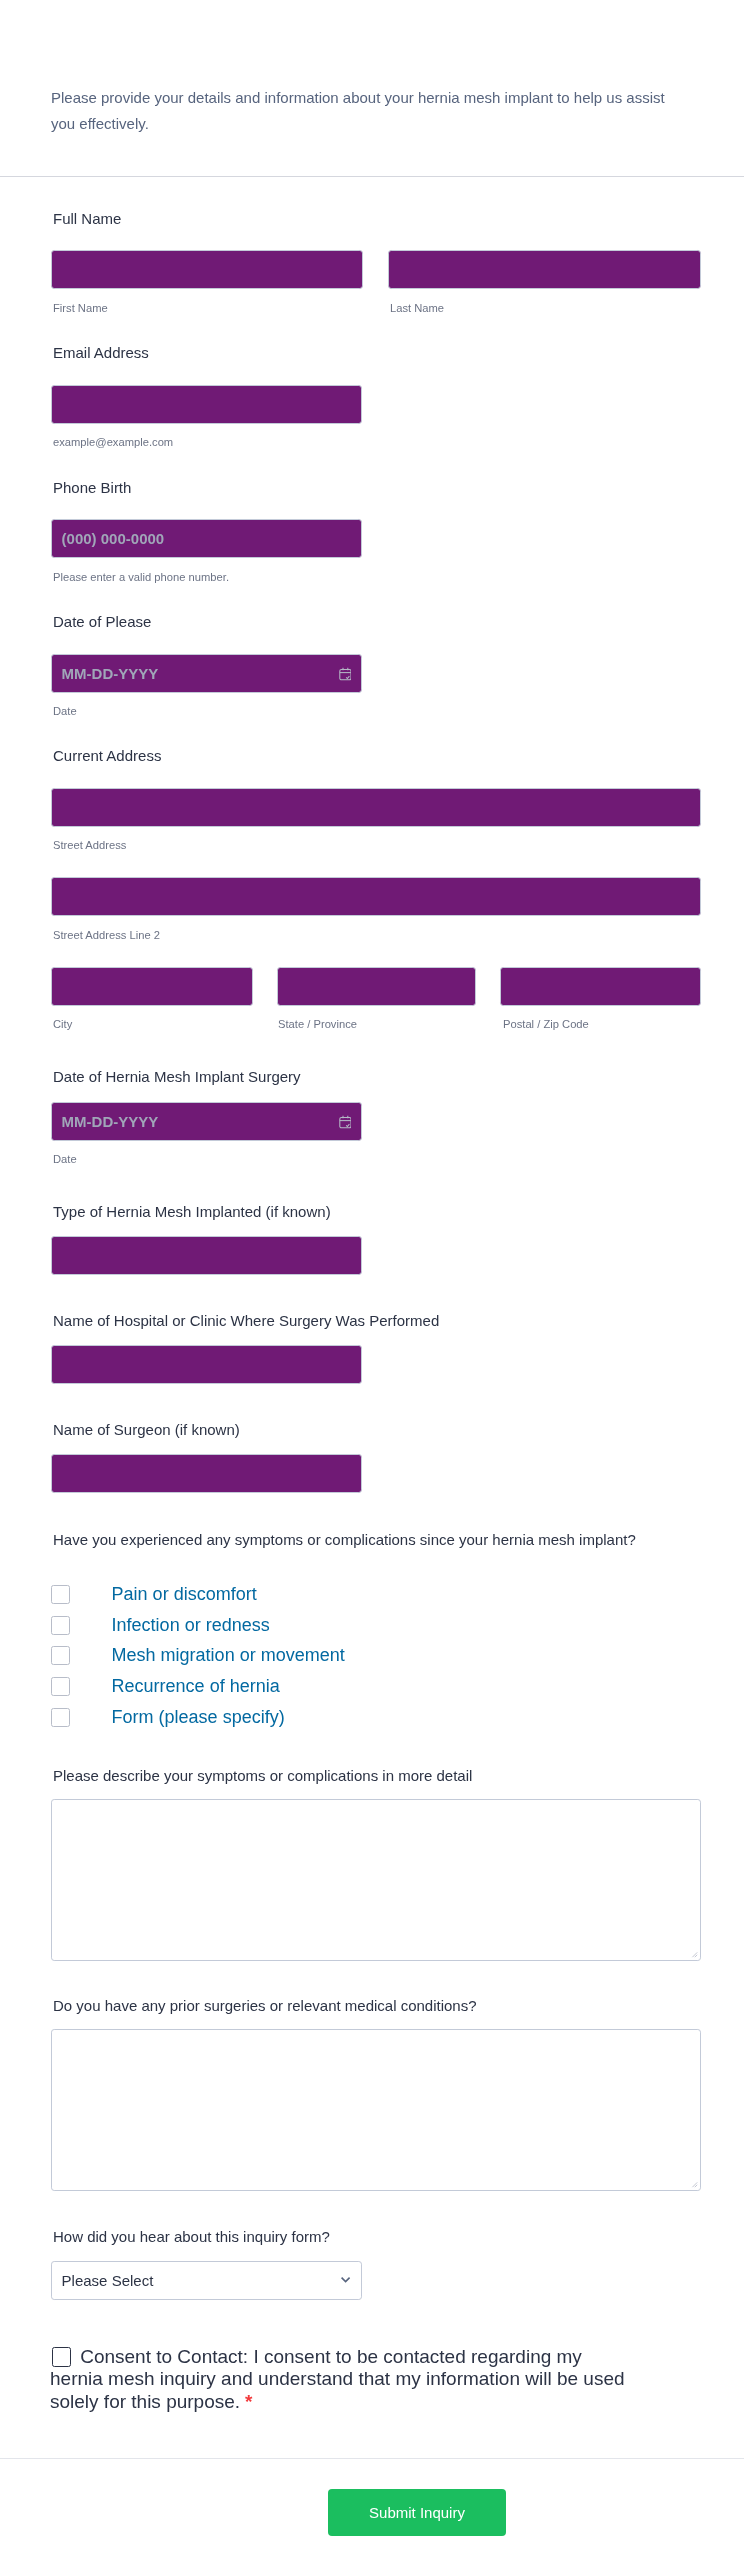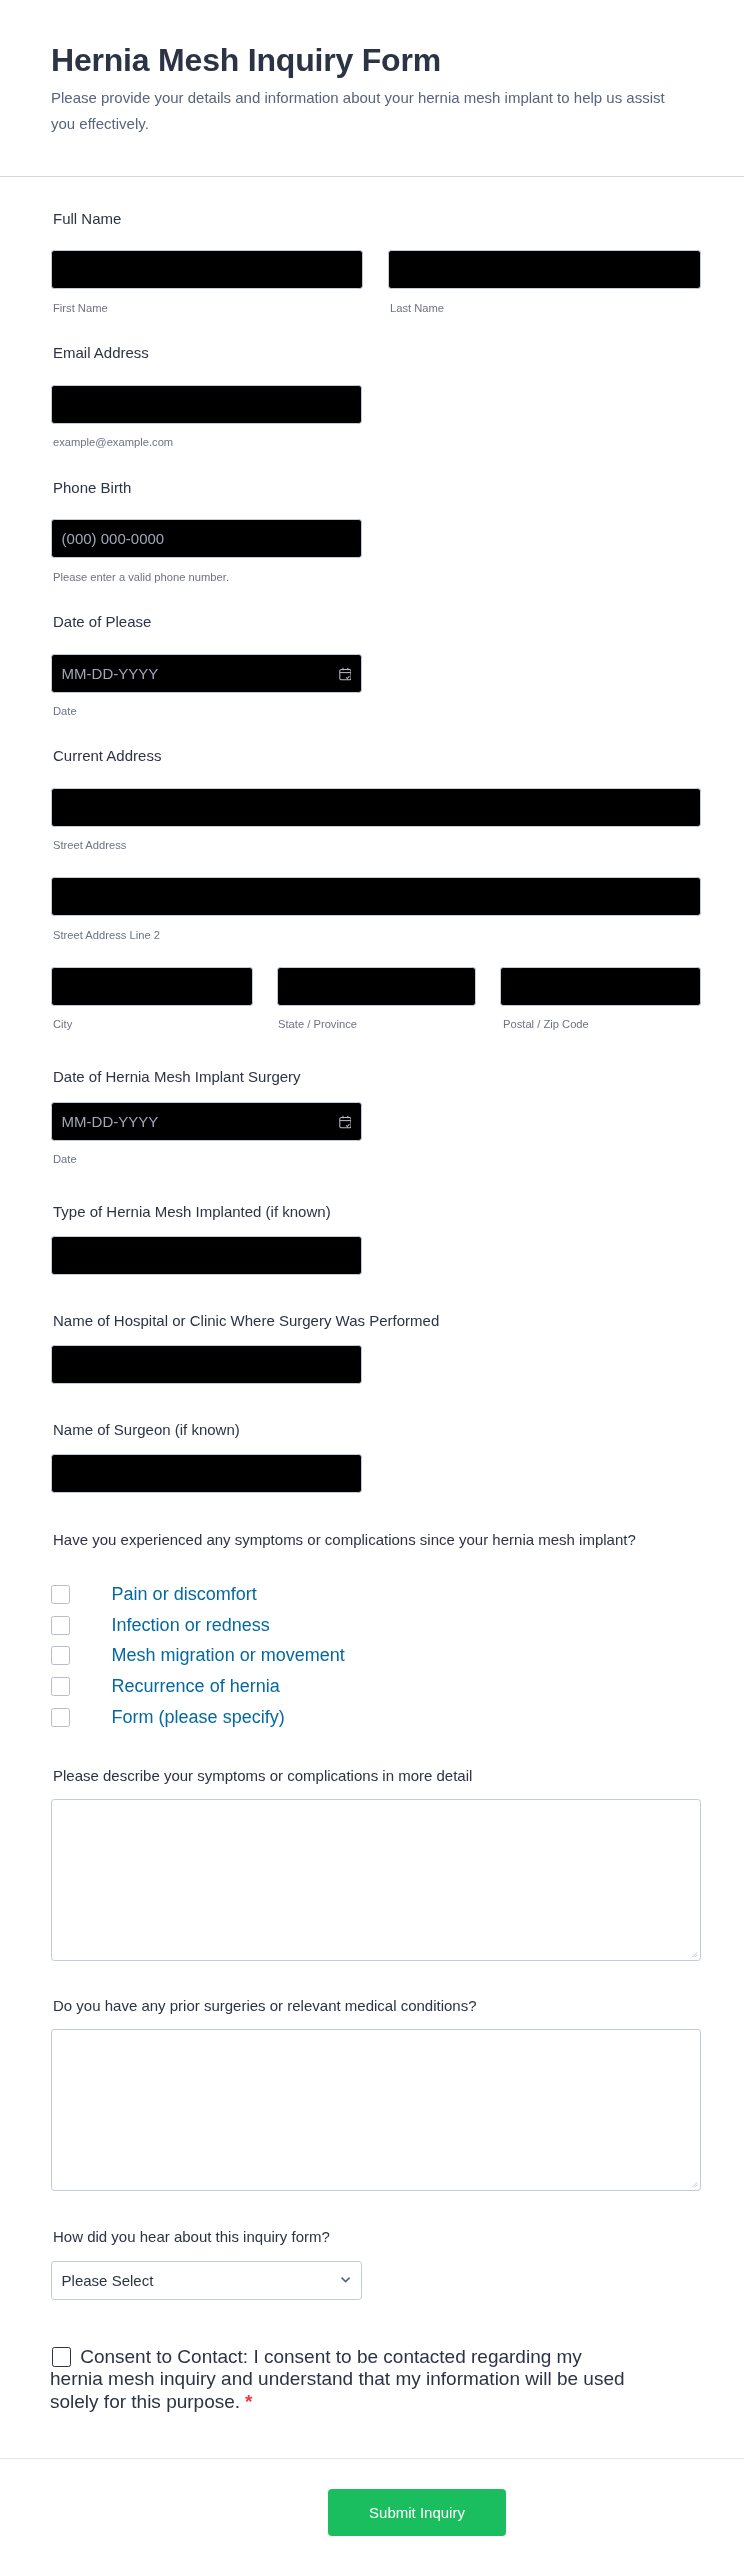--- a/index.html
+++ b/index.html
@@ -5,21 +5,21 @@
   * { box-sizing: border-box; margin: 0; padding: 0; }
   html, body { width: 744px; background: #ffffff; }
   body { font-family: "Liberation Sans", "DejaVu Sans", sans-serif; color: #2c3345; position: relative; height: 2576px; overflow: hidden; }
 
   .header { position: absolute; left: 0; top: 0; width: 744px; height: 177px; border-bottom: 0.8px solid #d5d7de; }
   .title { position: absolute; left: 51px; top: 42px; font-size: 32px; font-weight: 700; color: #2c3345; letter-spacing: -0.2px; }
   .subtitle { position: absolute; left: 51px; top: 85px; width: 640px; font-size: 15px; line-height: 26.4px; color: #57647e; }
 
   .lbl { position: absolute; left: 53px; font-size: 15px; color: #2c3345; }
   .sub { position: absolute; font-size: 11.2px; color: #6f76a7; color: #6c7385; }
-  .inp { position: absolute; height: 39px; border: 0.8px solid #c3cad8; border-radius: 3.2px; background: #000000; font-size: 15px; color: #8c93a4; padding-left: 9.6px; display: flex; align-items: center; }
+  .inp { position: absolute; height: 39px; border: 0.8px solid #c3cad8; border-radius: 3.2px; background: #701a75; font-size: 15px; color: #8c93a4; padding-left: 9.6px; display: flex; align-items: center; font-weight: bold; }
   .inp .ph { color: #a0a6b8; }
   .cal { position: absolute; right: 9.6px; top: 12px; width: 12.8px; height: 14.4px; }
   .ta { position: absolute; left: 51px; width: 650px; height: 162px; border: 0.8px solid #c3cad8; border-radius: 3.2px; background: #fff; }
   .grip { position: absolute; right: 2.4px; bottom: 2.4px; width: 8px; height: 8px; }
 
   .cb-row { position: absolute; left: 51px; display: flex; align-items: center; height: 21px; }
   .cb { width: 19px; height: 19px; border: 0.8px solid #b8bdc9; border-radius: 2.4px; background: #fff; margin-right: 9.6px; }
   .cb-label { font-size: 18px; color: #0369a1; margin-left: 32px; }
 
   .select { position: absolute; left: 51px; top: 2261px; width: 311px; height: 39px; border: 0.8px solid #c3cad8; border-radius: 3.2px; background: #fff; display: flex; align-items: center; padding-left: 9.6px; font-size: 15px; color: #2c3345; }
@@ -29,21 +29,20 @@
   .consent .ccb { display: inline-block; width: 19px; height: 20px; border: 1.2px solid #2c3345; border-radius: 2.4px; vertical-align: -4px; margin-right: 9.6px; margin-left: 1.6px; }
   .req { color: #f23a3c; font-weight: 700; margin-left: 4.8px; }
 
   .footer-line { position: absolute; left: 0; top: 2458px; width: 744px; border-top: 0.8px solid #e3e5eb; }
   .submit { position: absolute; left: 288px; top: 2489px; width: 178px; height: 47px; background: #1bbe5f; color: #fff; border: none; border-radius: 4px; font-size: 15px; font-family: "Liberation Sans", sans-serif; display: flex; align-items: center; justify-content: center; margin-left: 40px; }
 </style>
 </head>
 <body>
 
 <div class="header">
-  <h1 class="title">Hernia Mesh Inquiry Form</h1>
   <p class="subtitle">Please provide your details and information about your hernia mesh implant to help us assist you effectively.</p>
 </div>
 
 <div class="lbl" style="top:210px">Full Name</div>
 <div class="inp" style="left:51px; top:250px; width:312px"></div>
 <div class="inp" style="left:388px; top:250px; width:313px"></div>
 <div class="sub" style="left:53px; top:302px">First Name</div>
 <div class="sub" style="left:390px; top:302px">Last Name</div>
 
 <div class="lbl" style="top:344px">Email Address</div>

